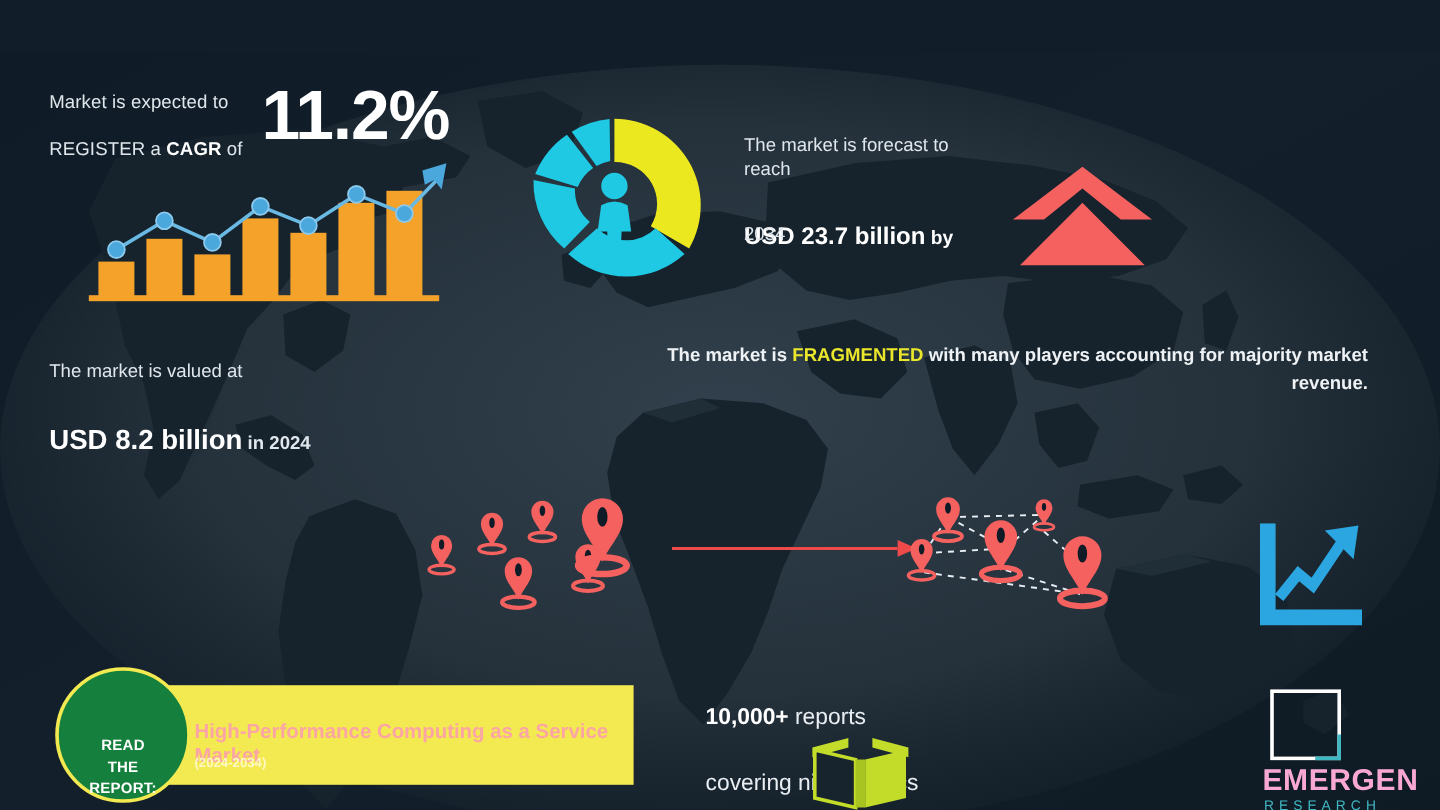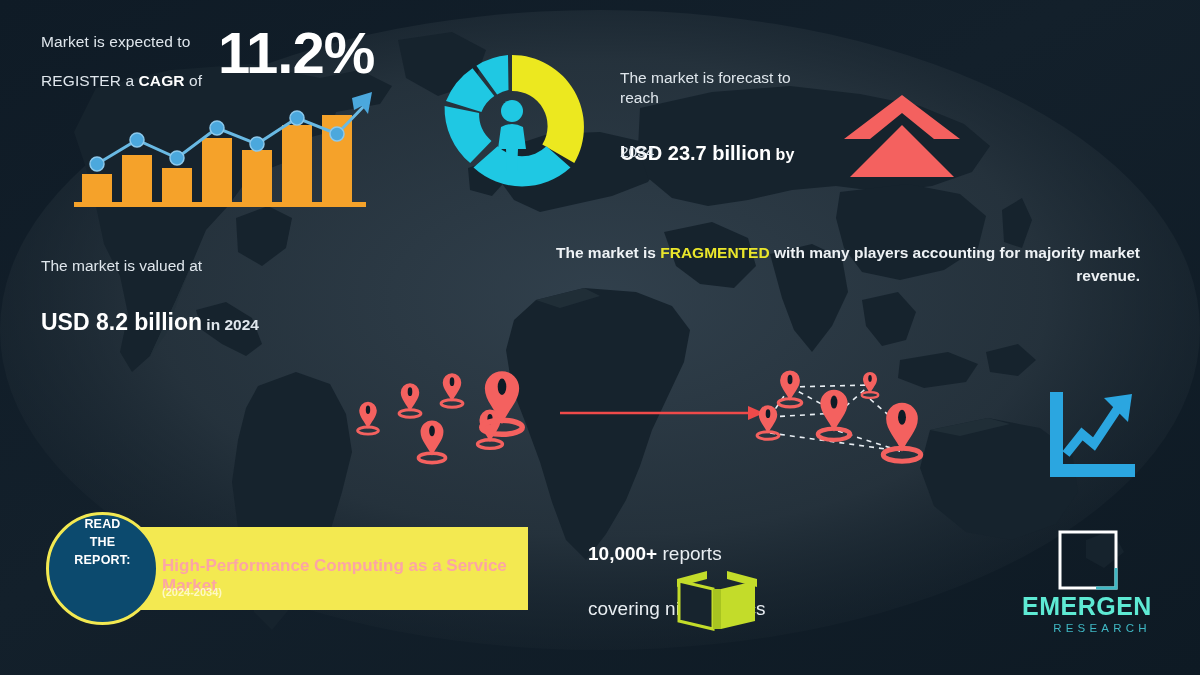--- a/index.html
+++ b/index.html
@@ -2,21 +2,21 @@
 <html><head>
 <meta charset="utf-8">
 <style>
   * { margin:0; padding:0; box-sizing:border-box; }
   html,body { background:#0e1a24; }
   body {
     width:1200px; height:675px; position:relative; overflow:hidden;
     font-family:"Liberation Sans", sans-serif;
     background:#111d29;
   }
-  #stage { position:absolute; inset:0; overflow:hidden; }
+  #stage { position:absolute; inset:0; overflow:hidden;margin-top:44px; }
 
   
   #mapLayer { position:absolute; inset:0; z-index:0; }
   #mapLayer svg { display:block; width:1200px; height:675px; }
 
   
   .t { position:absolute; color:#e9eef2; line-height:1.28; white-space:pre-line; }
   .light { font-weight:400; color:#dfe6ec; }
 
   
@@ -58,22 +58,22 @@
   
   #trendIcon { position:absolute; left:1046px; top:392px; width:92px; height:90px; }
 
   
   #reportBar {
     position:absolute; left:106px; top:527px; width:422px; height:83px;
     background:#f3e951;
   }
   #reportCircle {
     position:absolute; left:46px; top:512px; width:113px; height:113px;
-    border-radius:50%; background:#0c4a6e; border:3px solid #f3e951;
-    display:flex; align-items:flex-start; justify-content:center; z-index:3;
+    border-radius:50%; background:#15803d; border:3px solid #f3e951;
+    display:flex; align-items:flex-end; justify-content:center; z-index:3;
   }
   #reportCircleLabel {
     color:#ffffff; font-size:12.5px; font-weight:700; line-height:1.45;
     text-align:center; white-space:pre-line; letter-spacing:.2px;
   }
   #reportTitle {
     position:absolute; left:162px; top:556px; width:350px;
     color:#fca5a5; font-size:17px; font-weight:600; z-index:4;
   }
   #reportPeriod {
@@ -83,22 +83,22 @@
 
   
   #reportsCount { left:588px; top:512px; font-size:19px; font-weight:400; color:#e9eef2; line-height:1.45; }
   #reportsCount .n { font-weight:700; color:#ffffff; }
   #bookIcon { position:absolute; left:675px; top:565px; width:84px; height:66px; }
 
   
   #logo { position:absolute; left:1022px; top:530px; width:160px; height:112px; }
   #logoMark { position:absolute; left:36px; top:0px; width:60px; height:60px; }
   #logoName {
-    position:absolute; left:0; top:62px; width:160px; text-align:left;
-    color:#5eead4; font-size:25px; font-weight:700; letter-spacing:.5px;
+    position:absolute; left:0; top:62px; width:160px; text-align:right;
+    color:#f9a8d4; font-size:25px; font-weight:700; letter-spacing:.5px;
   }
   #logoSub {
     position:absolute; left:0; top:92px; width:160px; text-align:center;
     color:#3fb8c4; font-size:11.5px; font-weight:500; letter-spacing:4.2px;
   }
 </style>
 </head>
 <body>
 
 <div id="stage">

